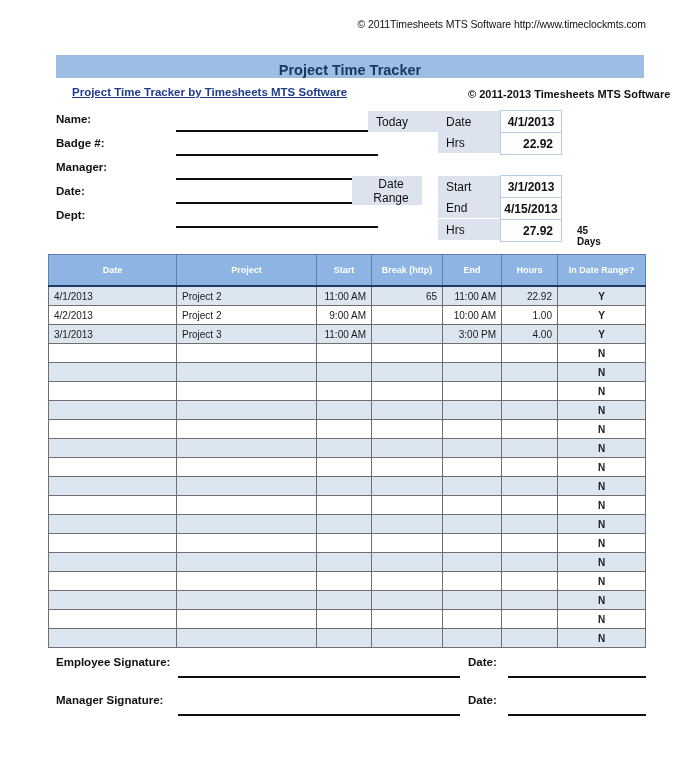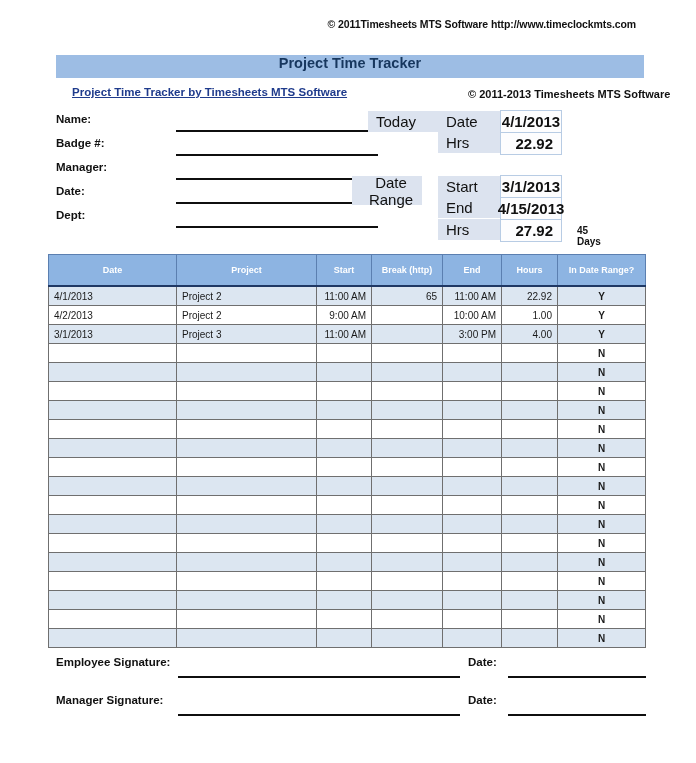--- a/index.html
+++ b/index.html
@@ -17,38 +17,38 @@
   }
   .page {
     position: absolute;
     inset: 0;
   }
 
   
   .topbar {
     position: absolute;
     top: 18px;
-    right: 60px;
+    right: 50px;
     font-size: 10.5px;
-    font-weight: bold;
+    font-weight: normal;
     color: #111;
     letter-spacing: -0.1px;
     margin-left: 15px;
   }
 
   
   .title-banner {
     position: absolute;
     left: 56px;
     top: 55px;
     width: 588px;
     height: 23px;
     background: #9DBDE4;
     display: flex;
-    align-items: flex-start;
+    align-items: flex-end;
     justify-content: center;
   }
   .title-banner span {
     font-size: 14.5px;
     font-weight: bold;
     color: #17375E;
   }
 
   
   .sublink {
@@ -90,21 +90,21 @@
     right: 8px;
     bottom: 2px;
     border-bottom: 2.2px solid #0f0f0f;
   }
 
   
   .summary { position: absolute; }
   .sum-cell {
     position: absolute;
     box-sizing: border-box;
-    font-size: 15px;
+    font-size: 12px;
     display: flex;
     align-items: center;
   }
   .sum-group {
     background: #DCE3EF;
     color: #111;
     padding-left: 8px;
   }
   .sum-key {
     background: #DCE3EF;

